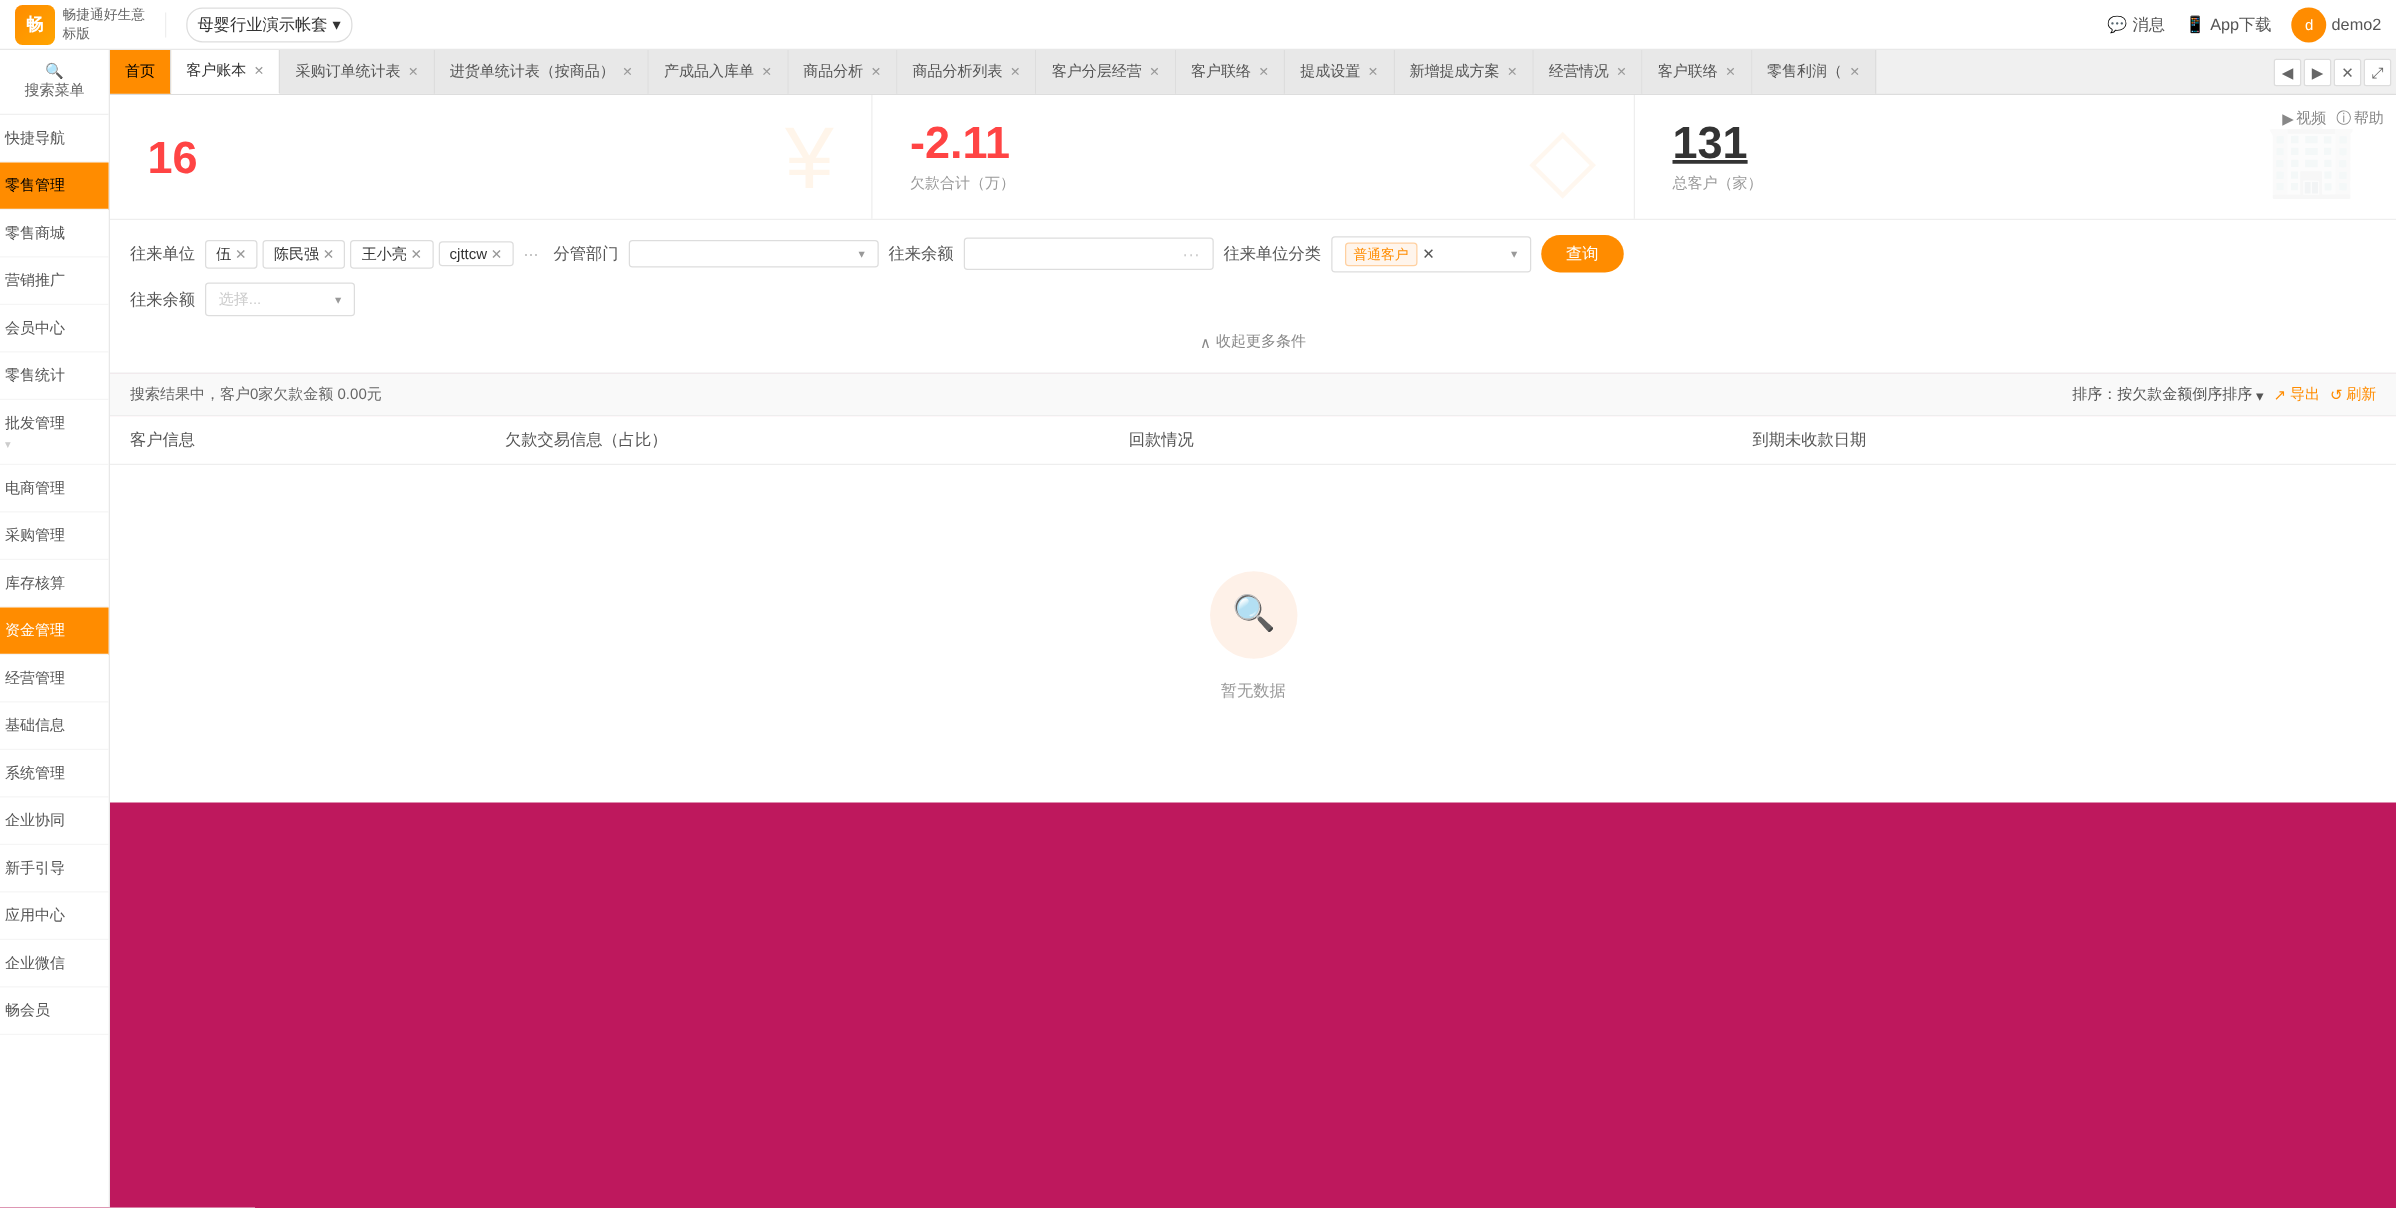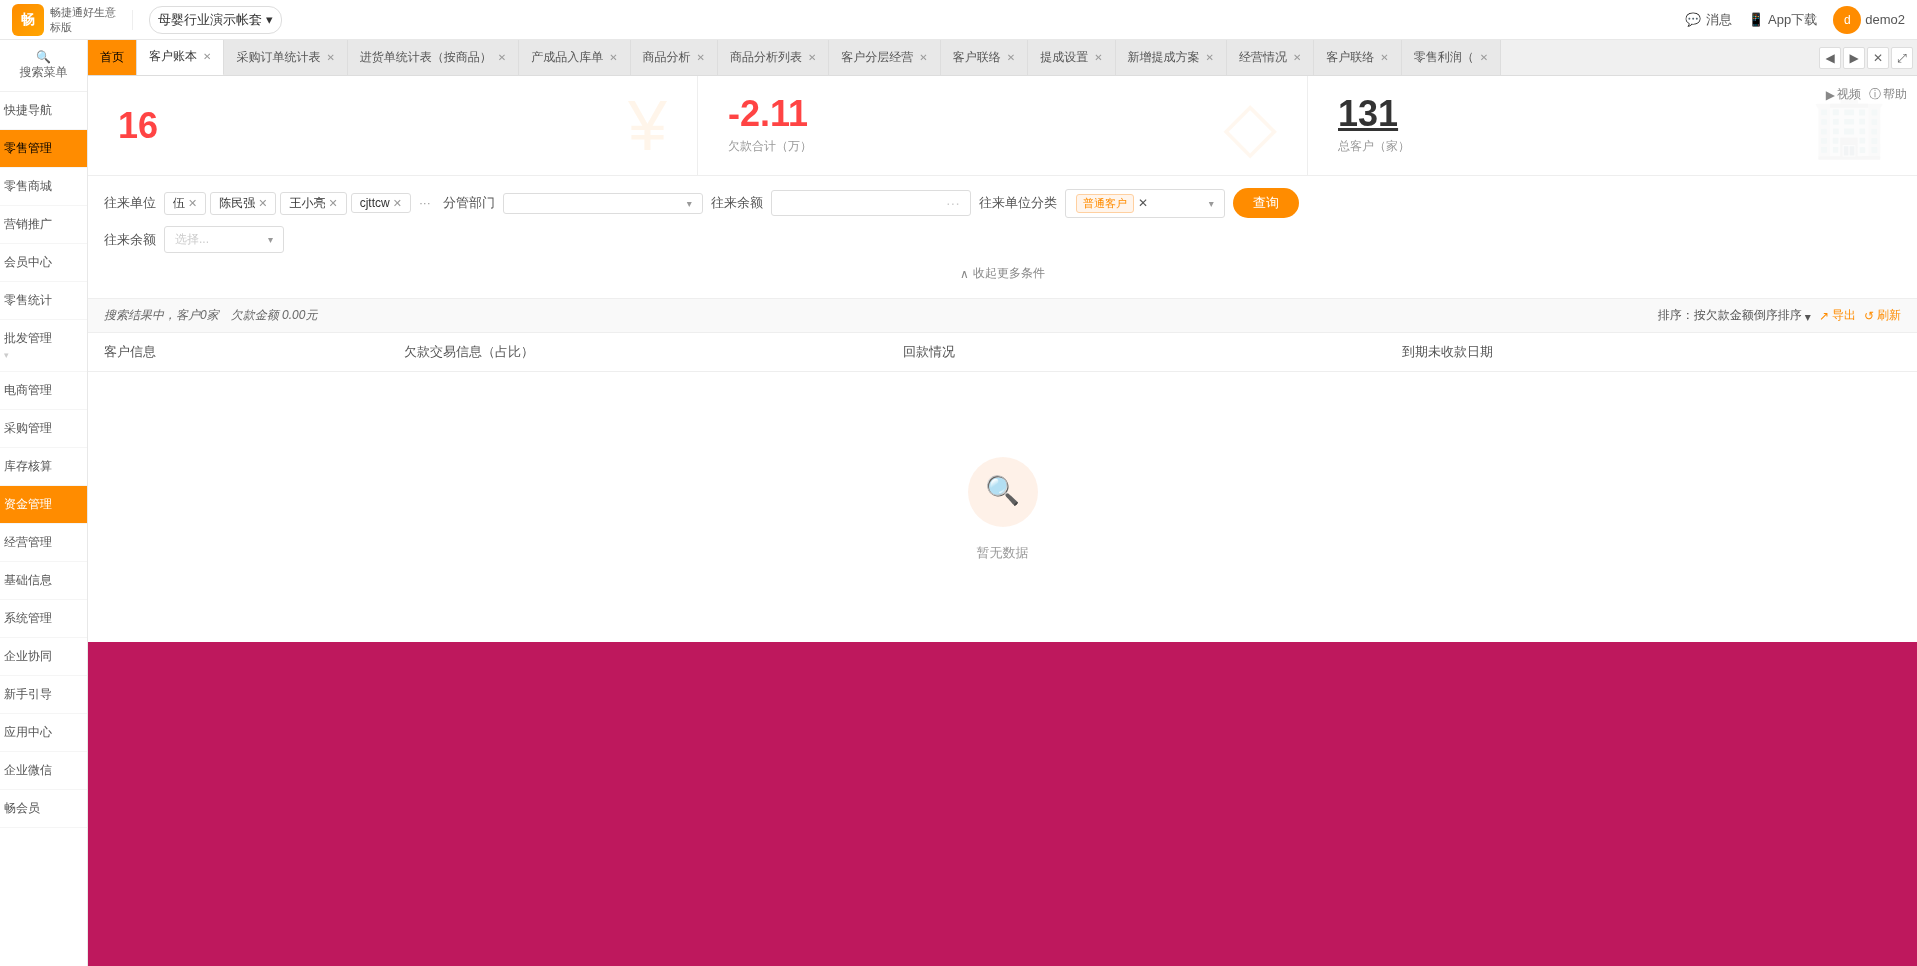--- a/index.html
+++ b/index.html
@@ -60,21 +60,21 @@
     .filter-more { color: #999; cursor: pointer; font-size: 12px; padding: 2px 4px; }
     .filter-select { display: flex; align-items: center; gap: 4px; padding: 4px 10px; border: 1px solid #ddd; border-radius: 3px; font-size: 12px; color: #555; cursor: pointer; min-width: 120px; background: #fff; }
     .filter-select-wide { min-width: 200px; }
     .filter-select-end { min-width: 160px; }
     .filter-ellipsis { color: #ccc; font-size: 14px; cursor: pointer; }
     .btn-query { background: #ff8c00; color: white; border: none; padding: 6px 20px; border-radius: 15px; cursor: pointer; font-size: 13px; }
     .collapse-btn { display: flex; align-items: center; justify-content: center; gap: 4px; color: #888; font-size: 12px; cursor: pointer; padding: 4px 0; }
 
     
     .result-bar { display: flex; align-items: center; justify-content: space-between; padding: 8px 16px; background: #f9f9f9; border-bottom: 1px solid #eee; font-size: 12px; color: #666; }
-    .result-bar-left { display: flex; gap: 12px; font-style: italic; }
+    .result-bar-left { display: flex; gap: 0; }
     .result-bar-right { display: flex; align-items: center; gap: 8px; }
     .sort-btn { display: flex; align-items: flex-end; gap: 3px; cursor: pointer; color: #555; }
     .action-btn { display: flex; align-items: center; gap: 3px; cursor: pointer; color: #ff8c00; }
 
     
     .data-table { width: 100%; background: #fff; }
     .table-header { display: grid; grid-template-columns: 300px 1fr 1fr 1fr; padding: 10px 16px; border-bottom: 1px solid #eee; background: #fff; }
     .th { font-size: 13px; color: #555; font-weight: normal; }
 
     

